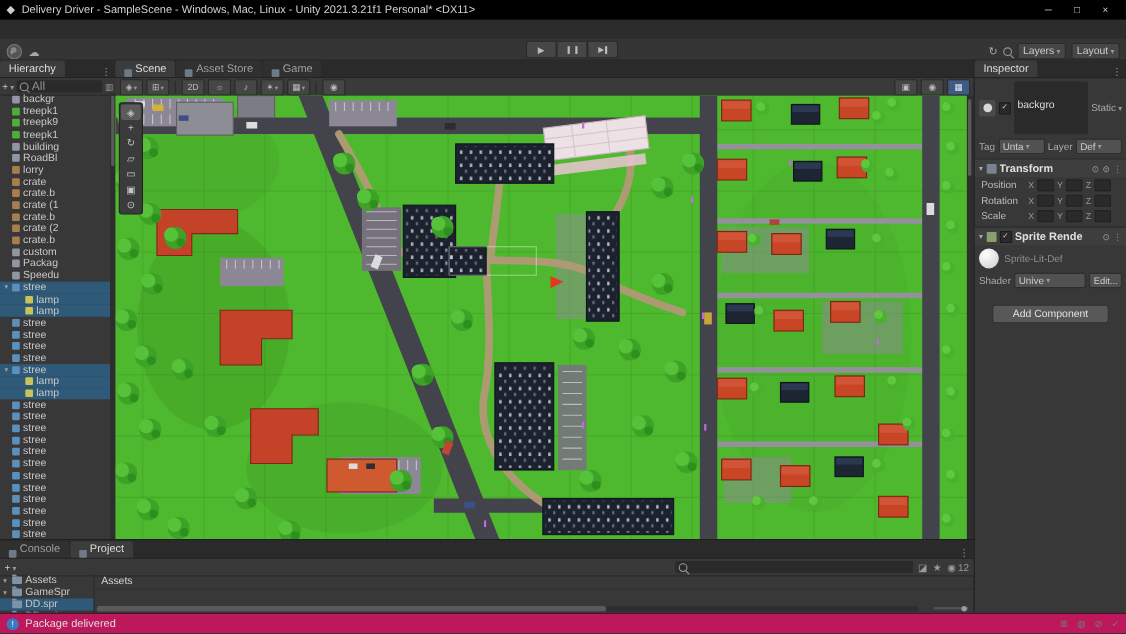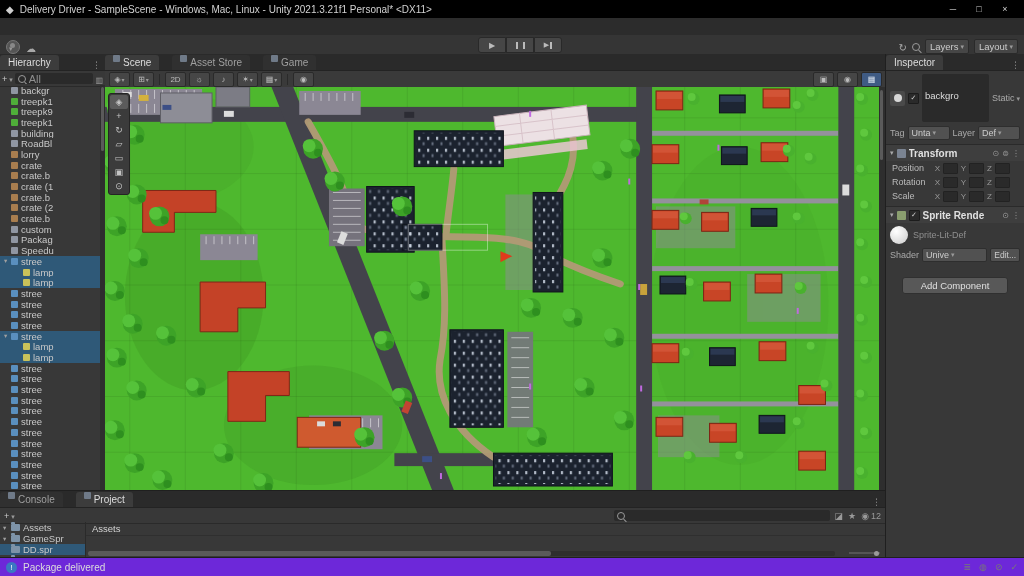--- a/index.html
+++ b/index.html
@@ -30,21 +30,21 @@
   .stepicon{display:flex;align-items:center;gap:1px}
   .stepicon::before{content:"▶";font-size:7px;color:#bbb}
   .stepicon::after{content:"";width:2px;height:7px;background:#bbb}
   .tb-right{margin-left:auto;display:flex;align-items:center;gap:5px}
   .histic::before{content:"↻";color:#aaa;font-size:10px}
   .lens{width:6px;height:6px;border:1px solid #999;border-radius:50%;position:relative;flex:none}
   .lens::after{content:"";position:absolute;width:4px;height:1px;background:#999;transform:rotate(45deg);right:-3px;bottom:-2px}
   .tb-select{height:13px;background:#464646;border:1px solid #2a2a2a;border-radius:2px;font-size:9.5px;color:#ccc;display:flex;align-items:center;padding:0 4px}
   
   .tabstrip{height:16px;background:#2a2a2a;display:flex;align-items:flex-end;border-bottom:1px solid #232323}
-  .tab{height:15px;line-height:15px;padding:0 8px;font-size:10px;color:#9f9f9f;background:#303030;margin-right:13px;border-radius:3px 3px 0 0;display:flex;align-items:flex-start;gap:3px;white-space:nowrap}
+  .tab{height:15px;line-height:15px;padding:0 8px;font-size:10px;color:#9f9f9f;background:#303030;margin-right:1px;border-radius:3px 3px 0 0;display:flex;align-items:flex-end;gap:3px;white-space:nowrap}
   .tab.active{background:#3c3c3c;color:#ddd}
   .tabicon{width:7px;height:7px;background:#6f7a88;border-radius:1px;flex:none}
   .strip-more{margin-left:auto;color:#9a9a9a;font-size:9px;padding:0 4px}
   .moreglyph::before{content:"⋮"}
   
   .hierarchy{left:0;top:54px;width:105px;height:436px;background:#383838;border-right:1px solid #1f1f1f}
   .hier-toolbar{height:15px;background:#383838;border-bottom:1px solid #2a2a2a;display:flex;align-items:center;padding:0 2px;gap:2px}
   .plusbtn{font-size:9px;color:#ccc}
   .searchbox{flex:1;height:11px;background:#2a2a2a;border-radius:2px;display:flex;align-items:center;padding:0 3px;gap:3px;overflow:hidden}
   .search-text{font-size:11px;color:#8f8f8f}
@@ -123,21 +123,21 @@
   .fold{width:9px;height:7px;background:#7d93a8;border-radius:1px;margin-right:3px;position:relative;flex:none}
   .fold::before{content:"";position:absolute;top:-2px;left:0;width:4px;height:2px;background:#7d93a8;border-radius:1px 1px 0 0}
   .pcontent{position:absolute;left:86px;right:0;top:0;bottom:0;overflow:hidden}
   .pc-header{height:13px;display:flex;align-items:center;padding:0 6px;font-size:9.5px;color:#d5d5d5;border-bottom:1px solid #2f2f2f}
   .hscroll{position:absolute;left:2px;right:50px;bottom:2px;height:5px;background:#2e2e2e;border-radius:2px}
   .hthumb{position:absolute;left:0;top:0;bottom:0;width:62%;background:#5a5a5a;border-radius:2px}
   .zoomslider{position:absolute;right:6px;bottom:2px;width:30px;height:6px;display:flex;align-items:center}
   .zoomslider .track{flex:1;height:2px;background:#555}
   .zoomslider .knob{width:5px;height:5px;border-radius:50%;background:#9a9a9a;margin-left:-6px}
   
-  .statusbar{left:0;bottom:0;right:0;height:18px;background:#6d28d9;border-top:1px solid #1f1f1f;display:flex;align-items:center;gap:6px;padding:0 6px}
+  .statusbar{left:0;bottom:0;right:0;height:18px;background:#be185d;border-top:1px solid #1f1f1f;display:flex;align-items:center;gap:6px;padding:0 6px}
   .info-ic{width:11px;height:11px;border-radius:50%;background:#3b78c2;color:#fff;font-size:8px;display:flex;align-items:center;justify-content:center;flex:none}
   .info-ic::before{content:"!"}
   .status-text{font-size:10px;color:#dcdcdc}
   .status-icons{margin-left:auto;display:flex;gap:8px;color:#787878;font-size:9px}
   .s1::before{content:"≣"} .s2::before{content:"◍"} .s3::before{content:"⊘"} .s4::before{content:"✓"}
 </style>
 </head>
 <body>
 
 <div id="app">

